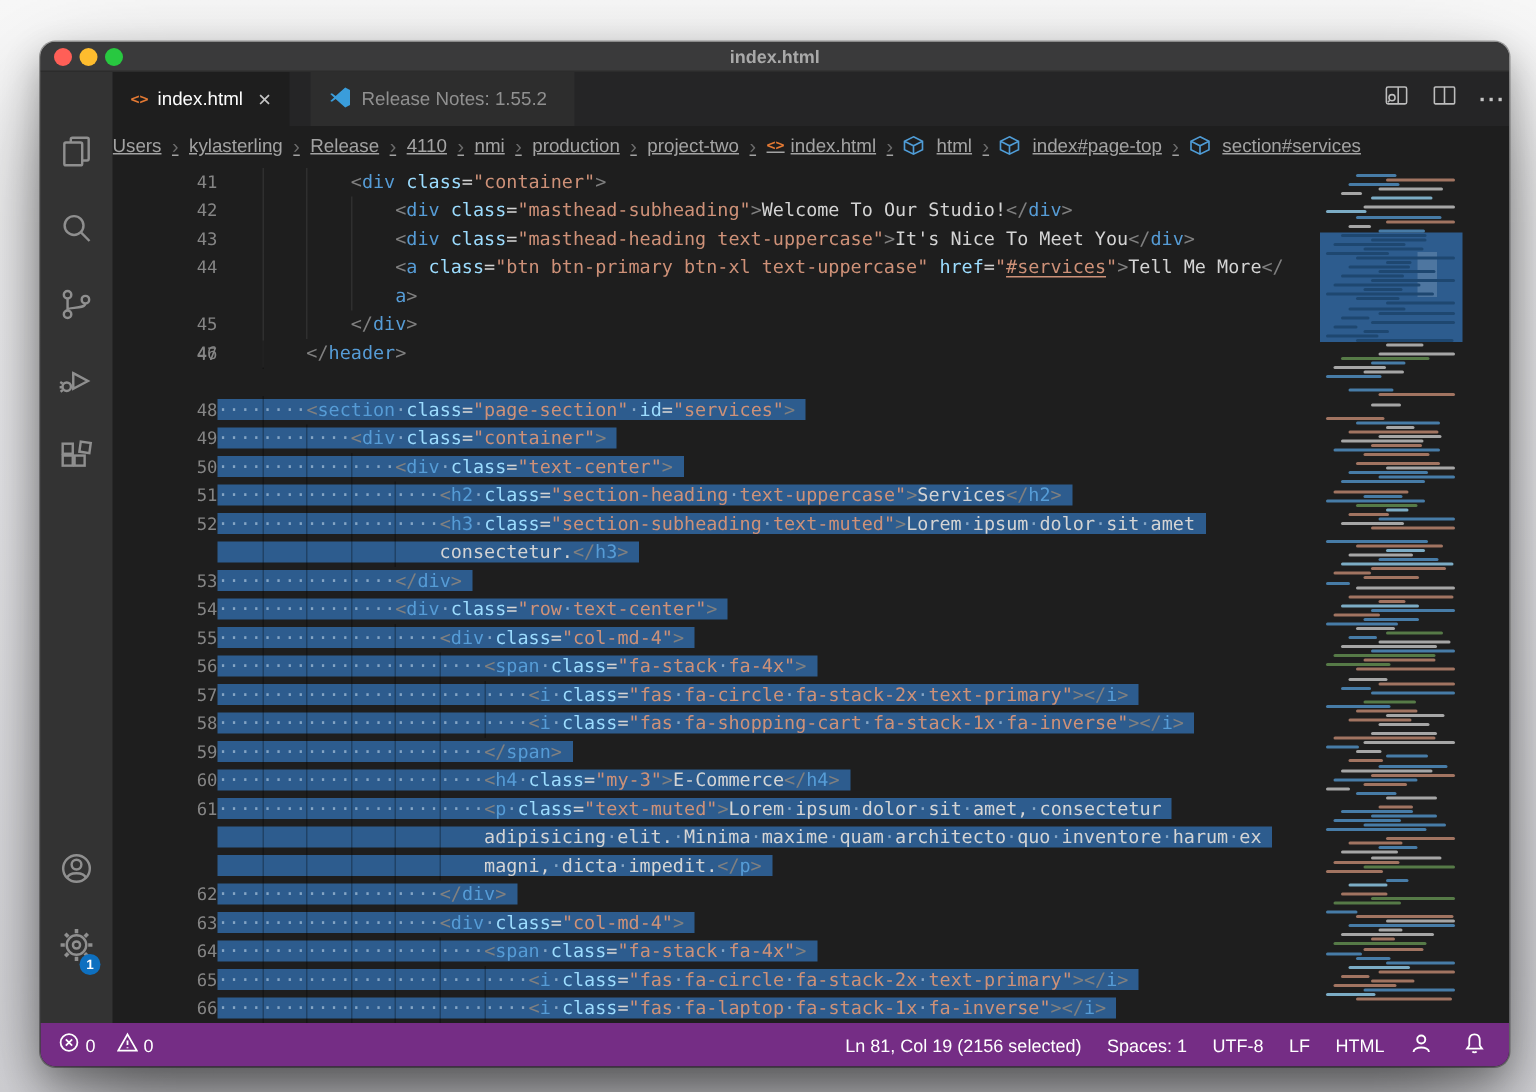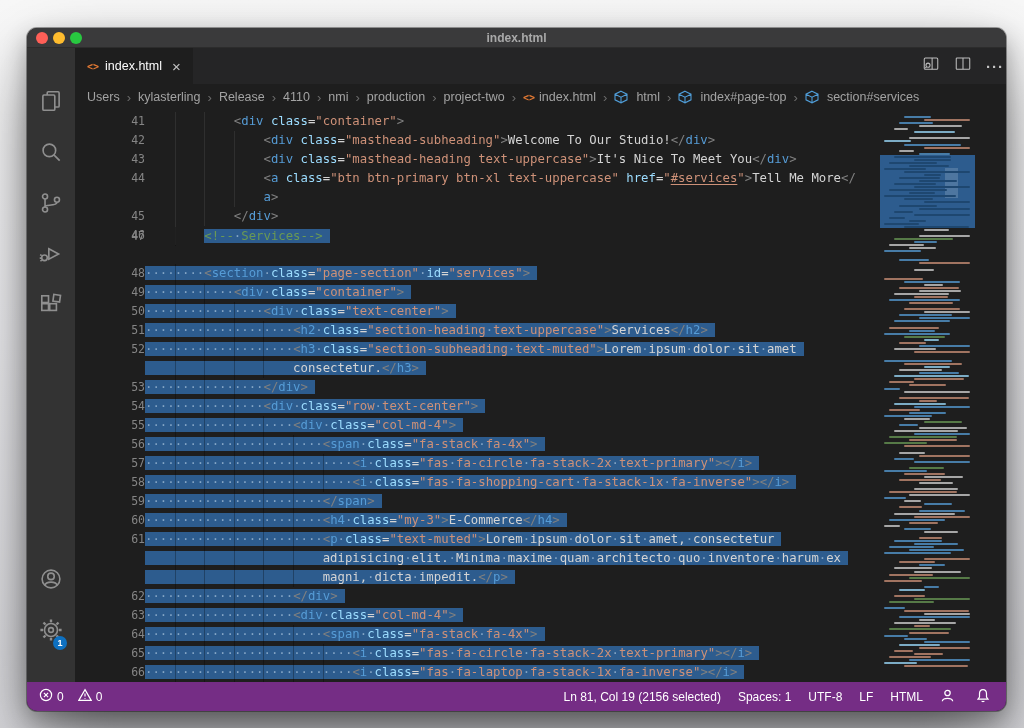--- a/index.html
+++ b/index.html
@@ -30,22 +30,22 @@
   .tab-active { background:#1e1e1e; color:#fdfdfd; }
   .tab-inactive { background:#2d2d2d; color:#909090; border-right:1px solid #252526; }
   .htmlmark { font-family:"DejaVu Sans Mono",monospace; font-size:10px; font-weight:bold; color:#e37933; }
   .closex { color:#c5c5c5; font-size:15px; margin-left:4px; cursor:pointer; }
   .tabact { position:absolute; top:0; height:36px; width:28px; display:flex; align-items:center; justify-content:center; cursor:pointer; }
   .tabact svg { stroke:#bdbdbd; fill:none; stroke-width:1.4; }
   .dots { color:#c5c5c5; font-size:15px; letter-spacing:1px; font-weight:bold; }
 
   
   #breadcrumb { position:absolute; left:48px; top:56px; right:0; height:26px; background:#1e1e1e;
-                display:flex; align-items:center; padding-left:12px; white-space:nowrap; overflow:hidden;
-                font-size:12.5px; color:#a3a3a3; }
+                display:flex; align-items:center; white-space:nowrap; overflow:hidden;
+                font-size:12.5px; color:#a3a3a3;text-decoration:underline; }
   .bc { display:inline-flex; align-items:center; cursor:pointer; flex:none; }
   .bc-sep { color:#6b6b6b; margin:0 7px; font-size:13px; flex:none; }
   .bc svg { margin-right:4px; }
 
   
   #editor { position:absolute; left:48px; top:82px; right:0; bottom:29px; background:#1e1e1e; overflow:hidden; }
   .crow { position:absolute; left:0; right:0; height:19px; line-height:19px; white-space:pre;
           font-family:"DejaVu Sans Mono",monospace; font-size:12.3px; }
   .ln { position:absolute; left:0; width:70px; text-align:right; color:#858585; font-size:11.5px; }
   .ctext { position:absolute; left:70px; z-index:2; }
@@ -144,20 +144,26 @@
           <span class="badge">1</span>
         </div>
       </div>
 
     <div id="tabbar">
         <div class="tab tab-active" style="left: 0px;">
           <span class="htmlmark">&lt;&gt;</span>
           <span class="lbl">index.html</span>
           <span class="closex">×</span>
         </div>
+        <div class="tab tab-inactive" style="left: 132px;">
+          <span><svg width="16" height="16" viewBox="0 0 25 26">
+              <path d="M17.6 2.2 L7.2 11.4 L3.2 8.3 L1.4 9.2 L5.6 13 L1.4 16.8 L3.2 17.7 L7.2 14.6 L17.6 23.8 L22.8 21.2 L22.8 4.8 Z" fill="#3a9ddb"></path>
+            </svg></span>
+          <span class="lbl">Release Notes: 1.55.2</span>
+        </div>
         <div class="tabact" style="left: 842px;">
           <span><svg width="18" height="18" viewBox="0 0 24 24">
               <rect x="3" y="4" width="18" height="15" rx="1.5"></rect>
               <line x1="13.5" y1="4" x2="13.5" y2="19"></line>
               <circle cx="8" cy="13.5" r="2.7"></circle>
               <line x1="6" y1="15.8" x2="4.4" y2="17.6"></line>
             </svg></span>
         </div>
         <div class="tabact" style="left: 874px;">
           <span><svg width="18" height="18" viewBox="0 0 24 24">
@@ -234,21 +240,21 @@
 
     <div id="editor">
       <div id="rows">
           <div class="crow" style="top: 2px;"><i class="g" style="left: calc(4ch + 70px); background: rgba(255, 255, 255, 0.08);"></i><i class="g" style="left: calc(8ch + 70px); background: rgba(255, 255, 255, 0.08);"></i><span class="ln">41</span><span class="ctext"><span class="c-w">            </span><span class="c-p">&lt;</span><span class="c-t">div</span><span class="c-w"> </span><span class="c-a">class</span><span class="c-o">=</span><span class="c-s">"container"</span><span class="c-p">&gt;</span></span></div>
           <div class="crow" style="top: 21px;"><i class="g" style="left: calc(4ch + 70px); background: rgba(255, 255, 255, 0.08);"></i><i class="g" style="left: calc(8ch + 70px); background: rgba(255, 255, 255, 0.08);"></i><i class="g" style="left: calc(12ch + 70px); background: rgba(255, 255, 255, 0.08);"></i><span class="ln">42</span><span class="ctext"><span class="c-w">                </span><span class="c-p">&lt;</span><span class="c-t">div</span><span class="c-w"> </span><span class="c-a">class</span><span class="c-o">=</span><span class="c-s">"masthead-subheading"</span><span class="c-p">&gt;</span><span class="c-x">Welcome To Our Studio!</span><span class="c-p">&lt;/</span><span class="c-t">div</span><span class="c-p">&gt;</span></span></div>
           <div class="crow" style="top: 40px;"><i class="g" style="left: calc(4ch + 70px); background: rgba(255, 255, 255, 0.08);"></i><i class="g" style="left: calc(8ch + 70px); background: rgba(255, 255, 255, 0.08);"></i><i class="g" style="left: calc(12ch + 70px); background: rgba(255, 255, 255, 0.08);"></i><span class="ln">43</span><span class="ctext"><span class="c-w">                </span><span class="c-p">&lt;</span><span class="c-t">div</span><span class="c-w"> </span><span class="c-a">class</span><span class="c-o">=</span><span class="c-s">"masthead-heading text-uppercase"</span><span class="c-p">&gt;</span><span class="c-x">It's Nice To Meet You</span><span class="c-p">&lt;/</span><span class="c-t">div</span><span class="c-p">&gt;</span></span></div>
           <div class="crow" style="top: 59px;"><i class="g" style="left: calc(4ch + 70px); background: rgba(255, 255, 255, 0.08);"></i><i class="g" style="left: calc(8ch + 70px); background: rgba(255, 255, 255, 0.08);"></i><i class="g" style="left: calc(12ch + 70px); background: rgba(255, 255, 255, 0.08);"></i><span class="ln">44</span><span class="ctext"><span class="c-w">                </span><span class="c-p">&lt;</span><span class="c-t">a</span><span class="c-w"> </span><span class="c-a">class</span><span class="c-o">=</span><span class="c-s">"btn btn-primary btn-xl text-uppercase"</span><span class="c-w"> </span><span class="c-a">href</span><span class="c-o">=</span><span class="c-s">"</span><span class="c-l">#services</span><span class="c-s">"</span><span class="c-p">&gt;</span><span class="c-x">Tell Me More</span><span class="c-p">&lt;/</span></span></div>
           <div class="crow" style="top: 78px;"><i class="g" style="left: calc(4ch + 70px); background: rgba(255, 255, 255, 0.08);"></i><i class="g" style="left: calc(8ch + 70px); background: rgba(255, 255, 255, 0.08);"></i><i class="g" style="left: calc(12ch + 70px); background: rgba(255, 255, 255, 0.08);"></i><span class="ctext">                <span class="c-t">a</span><span class="c-p">&gt;</span></span></div>
           <div class="crow" style="top: 97px;"><i class="g" style="left: calc(4ch + 70px); background: rgba(255, 255, 255, 0.08);"></i><i class="g" style="left: calc(8ch + 70px); background: rgba(255, 255, 255, 0.08);"></i><span class="ln">45</span><span class="ctext"><span class="c-w">            </span><span class="c-p">&lt;/</span><span class="c-t">div</span><span class="c-p">&gt;</span></span></div>
           <div class="crow" style="top: 116px;"><i class="g" style="left: calc(4ch + 70px); background: rgba(255, 255, 255, 0.08);"></i><span class="ln">46</span><span class="ctext"><span class="c-w">        </span><span class="c-p">&lt;/</span><span class="c-t">header</span><span class="c-p">&gt;</span></span></div>
-          <div class="crow" style="top: 117px;"><i class="g" style="left: calc(4ch + 70px); background: rgba(0, 0, 0, 0.28);"></i><span class="ln">47</span><span class="ctext"><span class="c-w">        </span><span class="sb"><span class="c-c">&lt;!--<span class="dt">·</span>Services--&gt;</span></span></span></div>
+          <div class="crow" style="top: 117px;"><i class="g" style="left: calc(4ch + 70px); background: rgba(0, 0, 0, 0.28);"></i><span class="ln">47</span></div>
           <div class="crow" style="top: 154px;"><i class="g" style="left: calc(4ch + 70px); background: rgba(0, 0, 0, 0.28);"></i><span class="ln">48</span><span class="ctext"><span class="sb"><span class="c-w"><span class="dt">·</span><span class="dt">·</span><span class="dt">·</span><span class="dt">·</span><span class="dt">·</span><span class="dt">·</span><span class="dt">·</span><span class="dt">·</span></span><span class="c-p">&lt;</span><span class="c-t">section</span><span class="c-w"><span class="dt">·</span></span><span class="c-a">class</span><span class="c-o">=</span><span class="c-s">"page-section"</span><span class="c-w"><span class="dt">·</span></span><span class="c-a">id</span><span class="c-o">=</span><span class="c-s">"services"</span><span class="c-p">&gt;</span></span></span></div>
           <div class="crow" style="top: 173px;"><i class="g" style="left: calc(4ch + 70px); background: rgba(0, 0, 0, 0.28);"></i><i class="g" style="left: calc(8ch + 70px); background: rgba(0, 0, 0, 0.28);"></i><span class="ln">49</span><span class="ctext"><span class="sb"><span class="c-w"><span class="dt">·</span><span class="dt">·</span><span class="dt">·</span><span class="dt">·</span><span class="dt">·</span><span class="dt">·</span><span class="dt">·</span><span class="dt">·</span><span class="dt">·</span><span class="dt">·</span><span class="dt">·</span><span class="dt">·</span></span><span class="c-p">&lt;</span><span class="c-t">div</span><span class="c-w"><span class="dt">·</span></span><span class="c-a">class</span><span class="c-o">=</span><span class="c-s">"container"</span><span class="c-p">&gt;</span></span></span></div>
           <div class="crow" style="top: 192px;"><i class="g" style="left: calc(4ch + 70px); background: rgba(0, 0, 0, 0.28);"></i><i class="g" style="left: calc(8ch + 70px); background: rgba(0, 0, 0, 0.28);"></i><i class="g" style="left: calc(12ch + 70px); background: rgba(0, 0, 0, 0.28);"></i><span class="ln">50</span><span class="ctext"><span class="sb"><span class="c-w"><span class="dt">·</span><span class="dt">·</span><span class="dt">·</span><span class="dt">·</span><span class="dt">·</span><span class="dt">·</span><span class="dt">·</span><span class="dt">·</span><span class="dt">·</span><span class="dt">·</span><span class="dt">·</span><span class="dt">·</span><span class="dt">·</span><span class="dt">·</span><span class="dt">·</span><span class="dt">·</span></span><span class="c-p">&lt;</span><span class="c-t">div</span><span class="c-w"><span class="dt">·</span></span><span class="c-a">class</span><span class="c-o">=</span><span class="c-s">"text-center"</span><span class="c-p">&gt;</span></span></span></div>
           <div class="crow" style="top: 211px;"><i class="g" style="left: calc(4ch + 70px); background: rgba(0, 0, 0, 0.28);"></i><i class="g" style="left: calc(8ch + 70px); background: rgba(0, 0, 0, 0.28);"></i><i class="g" style="left: calc(12ch + 70px); background: rgba(0, 0, 0, 0.28);"></i><i class="g" style="left: calc(16ch + 70px); background: rgba(0, 0, 0, 0.28);"></i><span class="ln">51</span><span class="ctext"><span class="sb"><span class="c-w"><span class="dt">·</span><span class="dt">·</span><span class="dt">·</span><span class="dt">·</span><span class="dt">·</span><span class="dt">·</span><span class="dt">·</span><span class="dt">·</span><span class="dt">·</span><span class="dt">·</span><span class="dt">·</span><span class="dt">·</span><span class="dt">·</span><span class="dt">·</span><span class="dt">·</span><span class="dt">·</span><span class="dt">·</span><span class="dt">·</span><span class="dt">·</span><span class="dt">·</span></span><span class="c-p">&lt;</span><span class="c-t">h2</span><span class="c-w"><span class="dt">·</span></span><span class="c-a">class</span><span class="c-o">=</span><span class="c-s">"section-heading<span class="dt">·</span>text-uppercase"</span><span class="c-p">&gt;</span><span class="c-x">Services</span><span class="c-p">&lt;/</span><span class="c-t">h2</span><span class="c-p">&gt;</span></span></span></div>
           <div class="crow" style="top: 230px;"><i class="g" style="left: calc(4ch + 70px); background: rgba(0, 0, 0, 0.28);"></i><i class="g" style="left: calc(8ch + 70px); background: rgba(0, 0, 0, 0.28);"></i><i class="g" style="left: calc(12ch + 70px); background: rgba(0, 0, 0, 0.28);"></i><i class="g" style="left: calc(16ch + 70px); background: rgba(0, 0, 0, 0.28);"></i><span class="ln">52</span><span class="ctext"><span class="sb"><span class="c-w"><span class="dt">·</span><span class="dt">·</span><span class="dt">·</span><span class="dt">·</span><span class="dt">·</span><span class="dt">·</span><span class="dt">·</span><span class="dt">·</span><span class="dt">·</span><span class="dt">·</span><span class="dt">·</span><span class="dt">·</span><span class="dt">·</span><span class="dt">·</span><span class="dt">·</span><span class="dt">·</span><span class="dt">·</span><span class="dt">·</span><span class="dt">·</span><span class="dt">·</span></span><span class="c-p">&lt;</span><span class="c-t">h3</span><span class="c-w"><span class="dt">·</span></span><span class="c-a">class</span><span class="c-o">=</span><span class="c-s">"section-subheading<span class="dt">·</span>text-muted"</span><span class="c-p">&gt;</span><span class="c-x">Lorem<span class="dt">·</span>ipsum<span class="dt">·</span>dolor<span class="dt">·</span>sit<span class="dt">·</span>amet</span></span></span></div>
           <div class="crow" style="top: 249px;"><i class="g" style="left: calc(4ch + 70px); background: rgba(0, 0, 0, 0.28);"></i><i class="g" style="left: calc(8ch + 70px); background: rgba(0, 0, 0, 0.28);"></i><i class="g" style="left: calc(12ch + 70px); background: rgba(0, 0, 0, 0.28);"></i><i class="g" style="left: calc(16ch + 70px); background: rgba(0, 0, 0, 0.28);"></i><span class="ctext"><span class="sb">                    <span class="c-x">consectetur.</span><span class="c-p">&lt;/</span><span class="c-t">h3</span><span class="c-p">&gt;</span></span></span></div>
           <div class="crow" style="top: 268px;"><i class="g" style="left: calc(4ch + 70px); background: rgba(0, 0, 0, 0.28);"></i><i class="g" style="left: calc(8ch + 70px); background: rgba(0, 0, 0, 0.28);"></i><i class="g" style="left: calc(12ch + 70px); background: rgba(0, 0, 0, 0.28);"></i><span class="ln">53</span><span class="ctext"><span class="sb"><span class="c-w"><span class="dt">·</span><span class="dt">·</span><span class="dt">·</span><span class="dt">·</span><span class="dt">·</span><span class="dt">·</span><span class="dt">·</span><span class="dt">·</span><span class="dt">·</span><span class="dt">·</span><span class="dt">·</span><span class="dt">·</span><span class="dt">·</span><span class="dt">·</span><span class="dt">·</span><span class="dt">·</span></span><span class="c-p">&lt;/</span><span class="c-t">div</span><span class="c-p">&gt;</span></span></span></div>
           <div class="crow" style="top: 287px;"><i class="g" style="left: calc(4ch + 70px); background: rgba(0, 0, 0, 0.28);"></i><i class="g" style="left: calc(8ch + 70px); background: rgba(0, 0, 0, 0.28);"></i><i class="g" style="left: calc(12ch + 70px); background: rgba(0, 0, 0, 0.28);"></i><span class="ln">54</span><span class="ctext"><span class="sb"><span class="c-w"><span class="dt">·</span><span class="dt">·</span><span class="dt">·</span><span class="dt">·</span><span class="dt">·</span><span class="dt">·</span><span class="dt">·</span><span class="dt">·</span><span class="dt">·</span><span class="dt">·</span><span class="dt">·</span><span class="dt">·</span><span class="dt">·</span><span class="dt">·</span><span class="dt">·</span><span class="dt">·</span></span><span class="c-p">&lt;</span><span class="c-t">div</span><span class="c-w"><span class="dt">·</span></span><span class="c-a">class</span><span class="c-o">=</span><span class="c-s">"row<span class="dt">·</span>text-center"</span><span class="c-p">&gt;</span></span></span></div>
           <div class="crow" style="top: 306px;"><i class="g" style="left: calc(4ch + 70px); background: rgba(0, 0, 0, 0.28);"></i><i class="g" style="left: calc(8ch + 70px); background: rgba(0, 0, 0, 0.28);"></i><i class="g" style="left: calc(12ch + 70px); background: rgba(0, 0, 0, 0.28);"></i><i class="g" style="left: calc(16ch + 70px); background: rgba(0, 0, 0, 0.28);"></i><span class="ln">55</span><span class="ctext"><span class="sb"><span class="c-w"><span class="dt">·</span><span class="dt">·</span><span class="dt">·</span><span class="dt">·</span><span class="dt">·</span><span class="dt">·</span><span class="dt">·</span><span class="dt">·</span><span class="dt">·</span><span class="dt">·</span><span class="dt">·</span><span class="dt">·</span><span class="dt">·</span><span class="dt">·</span><span class="dt">·</span><span class="dt">·</span><span class="dt">·</span><span class="dt">·</span><span class="dt">·</span><span class="dt">·</span></span><span class="c-p">&lt;</span><span class="c-t">div</span><span class="c-w"><span class="dt">·</span></span><span class="c-a">class</span><span class="c-o">=</span><span class="c-s">"col-md-4"</span><span class="c-p">&gt;</span></span></span></div>
           <div class="crow" style="top: 325px;"><i class="g" style="left: calc(4ch + 70px); background: rgba(0, 0, 0, 0.28);"></i><i class="g" style="left: calc(8ch + 70px); background: rgba(0, 0, 0, 0.28);"></i><i class="g" style="left: calc(12ch + 70px); background: rgba(0, 0, 0, 0.28);"></i><i class="g" style="left: calc(16ch + 70px); background: rgba(0, 0, 0, 0.28);"></i><i class="g" style="left: calc(20ch + 70px); background: rgba(0, 0, 0, 0.28);"></i><span class="ln">56</span><span class="ctext"><span class="sb"><span class="c-w"><span class="dt">·</span><span class="dt">·</span><span class="dt">·</span><span class="dt">·</span><span class="dt">·</span><span class="dt">·</span><span class="dt">·</span><span class="dt">·</span><span class="dt">·</span><span class="dt">·</span><span class="dt">·</span><span class="dt">·</span><span class="dt">·</span><span class="dt">·</span><span class="dt">·</span><span class="dt">·</span><span class="dt">·</span><span class="dt">·</span><span class="dt">·</span><span class="dt">·</span><span class="dt">·</span><span class="dt">·</span><span class="dt">·</span><span class="dt">·</span></span><span class="c-p">&lt;</span><span class="c-t">span</span><span class="c-w"><span class="dt">·</span></span><span class="c-a">class</span><span class="c-o">=</span><span class="c-s">"fa-stack<span class="dt">·</span>fa-4x"</span><span class="c-p">&gt;</span></span></span></div>

